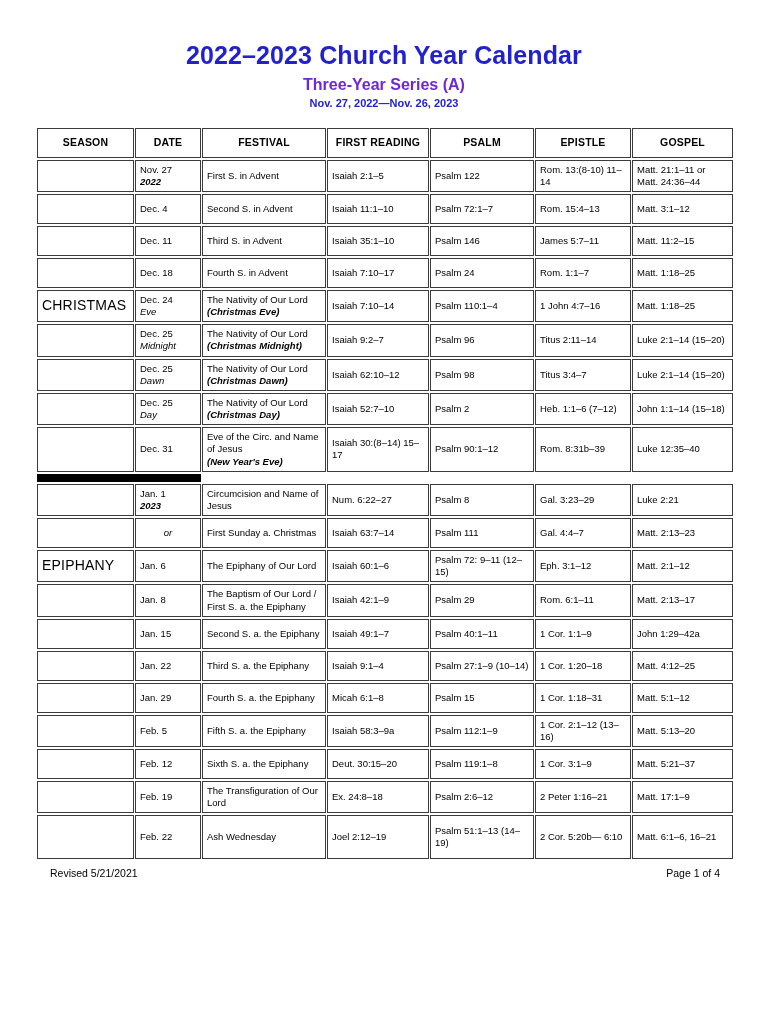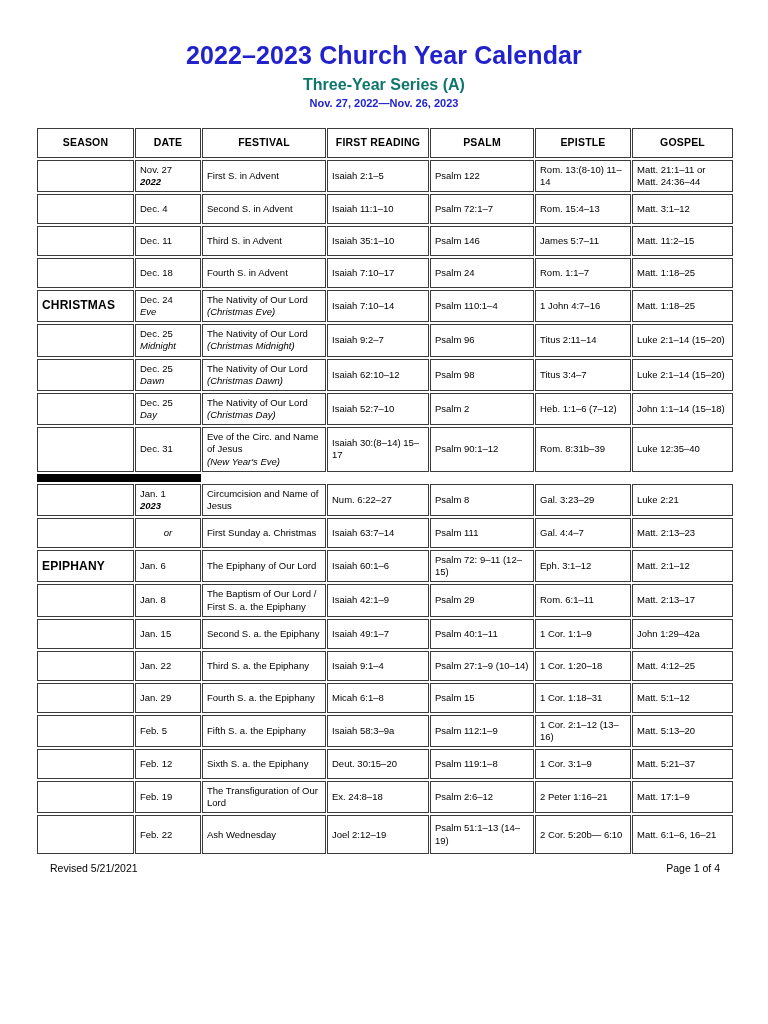--- a/index.html
+++ b/index.html
@@ -29,21 +29,21 @@
   }
   .title-main {
     color: #2222cc;
     font-size: 25px;
     font-weight: bold;
     letter-spacing: 0.1px;
     line-height: 1.1;
     margin: 0;
   }
   .title-sub {
-    color: #0f766e;
+    color: #6d28d9;
     font-size: 16px;
     font-weight: bold;
     line-height: 1.25;
     margin: 5px 0 0 0;
   }
   .title-dates {
     color: #2222cc;
     font-size: 11px;
     font-weight: bold;
     line-height: 1.2;
@@ -84,37 +84,38 @@
     font-weight: bold;
     font-size: 10.5px;
     height: 22px;
     padding: 4px 2px;
     letter-spacing: 0.2px;
   }
 
   tbody td { height: 22px; }
 
   .season-cell {
-    font-weight: bold;
-    font-size: 12px;
+    font-weight: normal;
+    font-size: 14px;
     text-align: left;
     padding-left: 6px;
     letter-spacing: 0.2px;
   }
   .date-cell .d-sub {
     display: block;
     font-style: italic;
   }
   .date-cell .d-sub.bold-italic {
     font-weight: bold;
     font-style: italic;
   }
   .festival-cell .f-sub {
     display: block;
     font-style: italic;
+    font-weight: bold;
   }
   .date-center { text-align: center; font-style: italic; }
 
   
   .bg-advent-season { background: #1878c8; color: #ffffff; }
   .bg-advent        { background: #aedcf5; }
   .bg-green-season  { background: #0e800e; }
   .bg-green         { background: #c8f5c0; }
   .bg-gray          { background: #c9c9c9; }
   .bg-lightgray     { background: #e6e6e6; }

